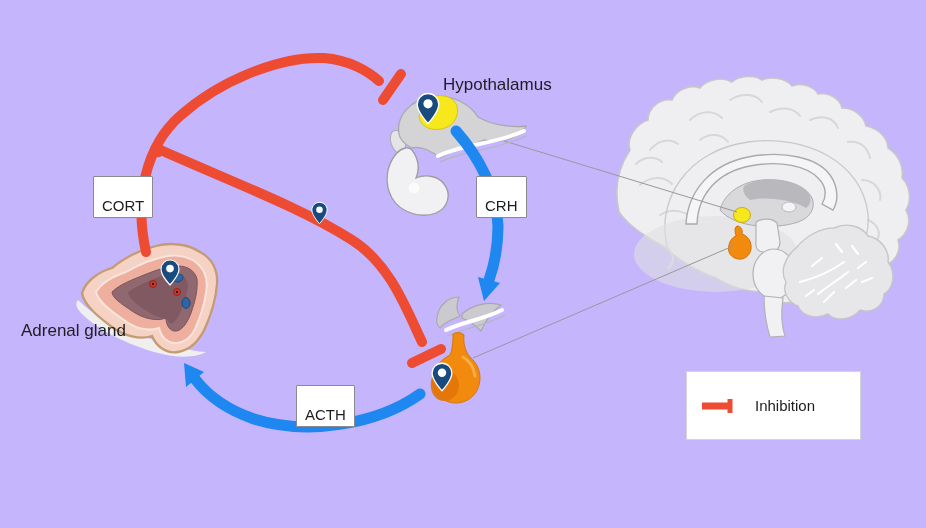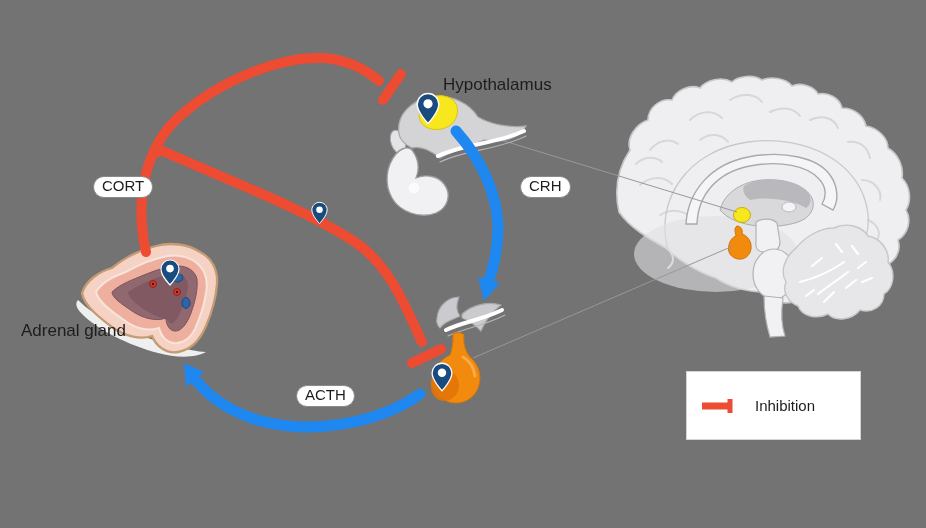--- a/index.html
+++ b/index.html
@@ -1,21 +1,21 @@
 <!DOCTYPE html>
 <html><head>
 <meta charset="utf-8">
 <style>
   html,body{margin:0;padding:0;background:#fff;}
-  .stage{position:relative;width:926px;height:528px;background:#737373;overflow:hidden;
+  .stage{position:relative;width:926px;height:528px;background:#c4b5fd;overflow:hidden;
          font-family:"Liberation Sans",sans-serif;color:#1d1d1f;}
   .stage svg.canvas{position:absolute;left:0;top:0;}
   .lbl{position:absolute;font-size:17px;color:#1d1d1f;white-space:nowrap;}
-  .tag{position:absolute;background:#fff;border:1px solid #8a8a8e;border-radius:12px;
-       padding:0 8px 3px;font-size:15px;color:#1d1d1f;white-space:nowrap;}
+  .tag{position:absolute;background:#fff;border:1px solid #8a8a8e;border-radius:1px;
+       padding:20px 8px 3px;font-size:15px;color:#1d1d1f;white-space:nowrap;}
   .legend{position:absolute;left:686px;top:371px;width:175px;height:69px;
           background:#fff;border:1px solid #d4d4d6;box-sizing:border-box;
           display:flex;flex-direction:column;justify-content:center;gap:5px;padding:0 13px;}
   .legend-row{display:flex;align-items:center;gap:15px;}
   .legend-row span{font-size:15px;color:#1d1d1f;}
 </style>
 </head>
 <body>
 
 <div class="stage">
@@ -149,21 +149,21 @@
     <use href="#pin" x="416" y="92" width="24" height="33" fill="#1A4B7E"></use>
     <use href="#pin" x="311" y="201" width="17" height="24" fill="#1A4B7E"></use>
     <use href="#pin" x="431" y="362" width="22" height="30" fill="#1A4B7E"></use>
     <use href="#pin" x="160" y="259" width="20" height="27" fill="#1A4B7E"></use>
   </svg>
 
   <div class="lbl" style="left:443px;top:75px;">Hypothalamus</div>
   <div class="lbl" style="left:21px;top:321px;">Adrenal gland</div>
 
   <div class="tag" style="left:93px;top:176px;">CORT</div>
-  <div class="tag" style="left:520px;top:176px;">CRH</div>
+  <div class="tag" style="left:476px;top:176px;">CRH</div>
   <div class="tag" style="left:296px;top:385px;">ACTH</div>
 
   <div class="legend">
     <div class="legend-row">
       <svg width="40" height="18">
         <line x1="2" y1="9" x2="29" y2="9" stroke-width="7" stroke="#EE4B33"></line>
         <line x1="30" y1="2" x2="30" y2="16" stroke-width="5" stroke="#EE4B33"></line>
       </svg>
       <span>Inhibition</span>
     </div>

